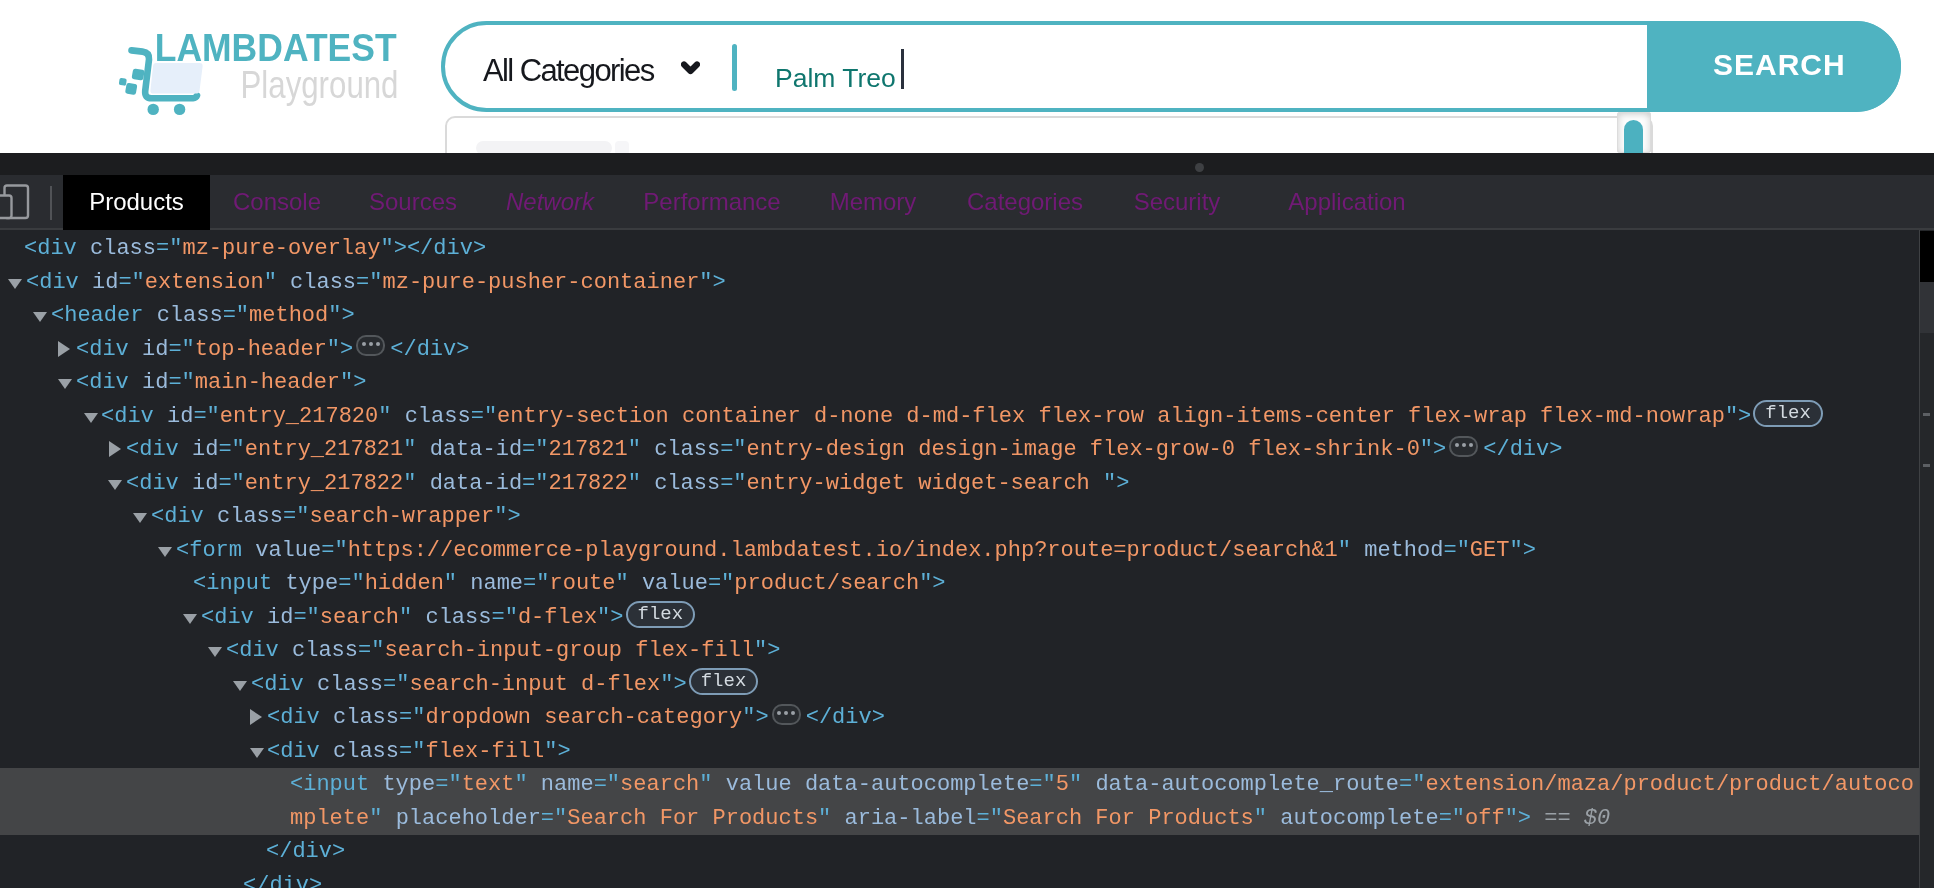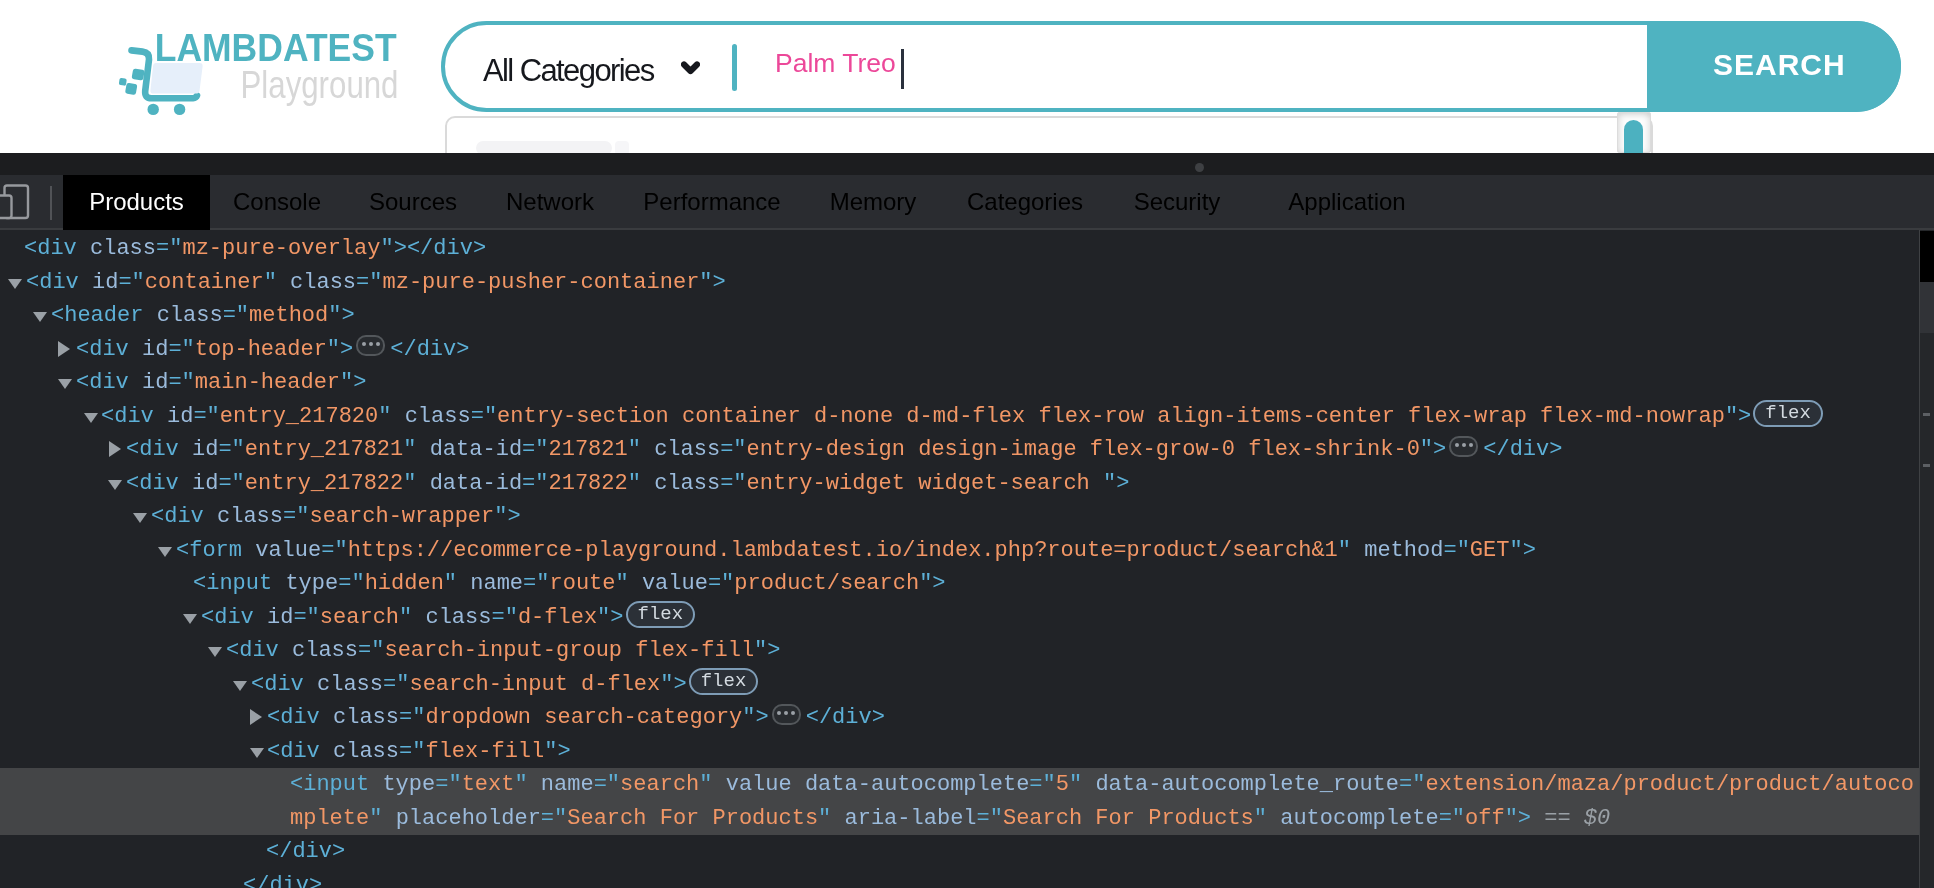--- a/index.html
+++ b/index.html
@@ -1,35 +1,35 @@
 <!DOCTYPE html>
 <html><head><meta charset="utf-8"><style>
 html,body{margin:0;padding:0;}
 body{width:1934px;height:888px;overflow:hidden;background:#fff;font-family:"Liberation Sans",sans-serif;position:relative;}
 .abs{position:absolute;}
 
 #pill{position:absolute;left:441px;top:21px;width:1460px;height:91px;box-sizing:border-box;border:4px solid #4fb3c1;border-radius:46px;background:#fff;}
 #allcat{position:absolute;left:483px;top:53px;font-size:31px;letter-spacing:-1.6px;color:#16181d;}
 #chev{position:absolute;left:681px;top:61px;}
 #vsep{position:absolute;left:732px;top:44px;width:5px;height:47px;background:#4fb3c1;border-radius:3px;}
-#query{position:absolute;left:775px;top:48px;font-size:26.5px;color:#ec4899;}
+#query{position:absolute;left:775px;top:63px;font-size:26.5px;color:#0f766e;}
 #caret{position:absolute;left:901px;top:48.5px;width:3px;height:40px;background:#2a313d;}
 #sbtn{position:absolute;left:1647px;top:21px;width:254px;height:91px;background:#4fb3c1;border-radius:0 45px 45px 0;}
 #sbtn span{position:absolute;left:66px;top:27px;font-size:30px;font-weight:bold;letter-spacing:1px;color:#fff;}
 #drop{position:absolute;left:445px;top:116px;width:1208px;height:60px;box-sizing:border-box;border:2px solid #dadada;border-radius:10px;background:#fff;}
 #skel{position:absolute;left:476px;top:141px;width:136px;height:14px;border-radius:7px;background:#f3f3f5;}
 #skel2{position:absolute;left:615px;top:141px;width:14px;height:14px;border-radius:4px;background:#f6f6f8;}
 #strack{position:absolute;left:1617px;top:112px;width:34px;height:41px;background:#fdfdfd;border-radius:3px;box-shadow:inset 0 0 0 1px #dcdcdc, inset 3px 3px 6px rgba(0,0,0,0.12), inset -3px 0 6px rgba(0,0,0,0.10);}
 #sthumb{position:absolute;left:1624px;top:120px;width:19px;height:55px;border-radius:10px;background:#4cb1c0;}
 
 #dt{position:absolute;left:0;top:153px;width:1934px;height:735px;background:#212327;}
 #dstrip{position:absolute;left:0;top:153px;width:1934px;height:22px;background:#1c1d1f;}
 #ddot{position:absolute;left:1195px;top:163px;width:9px;height:9px;border-radius:50%;background:#3e4043;}
 #dtabs{position:absolute;left:0;top:175px;width:1934px;height:55px;background:#2a2c30;border-bottom:2px solid #3a3c3f;box-sizing:border-box;}
-.tab{position:absolute;top:175px;height:43px;line-height:53px;text-align:center;font-size:24px;color:#000000;position:absolute;}
+.tab{position:absolute;top:175px;height:43px;line-height:53px;text-align:center;font-size:24px;color:#701a75;position:absolute;}
 .tab.sel{background:#000;color:#fff;height:55px;}
 #tsep{position:absolute;left:50px;top:186px;width:2px;height:34px;background:#515357;}
 
 .row{position:absolute;white-space:pre;line-height:33.5px;height:33.5px;color:#9aa0a6;font-family:"Liberation Mono",monospace;font-size:22px;}
 .t{color:#5db0d7;}
 .a{color:#9bbbdc;}
 .v{color:#f29766;}
 .i{color:#9aa0a6;font-style:italic;}
 .hl{position:absolute;left:0;width:1920px;background:#444547;}
 .arr-d{position:absolute;width:0;height:0;border-left:7.5px solid transparent;border-right:7.5px solid transparent;border-top:10px solid #9aa0a6;}
@@ -80,30 +80,30 @@
 <div id="ddot"></div>
 <div id="dtabs"></div>
 <svg class="abs" style="left:0px;top:183px;" width="32" height="38" viewBox="0 0 32 38">
 <rect x="4.5" y="2.5" width="23.5" height="32.5" rx="2.5" fill="none" stroke="#97999d" stroke-width="2.4"></rect>
 <rect x="-6.5" y="12.5" width="18" height="22.5" rx="2.5" fill="#2a2c30" stroke="#97999d" stroke-width="2.4"></rect>
 </svg>
 <div id="tsep"></div>
 <div class="tab sel" style="left:63px;width:147px;">Products</div>
 <div class="tab" style="left:207px;width:140px;">Console</div>
 <div class="tab" style="left:343px;width:140px;">Sources</div>
-<div class="tab" style="left:480px;width:140px;">Network</div>
+<div class="tab" style="left:480px;width:140px;font-style:italic;">Network</div>
 <div class="tab" style="left:642px;width:140px;">Performance</div>
 <div class="tab" style="left:803px;width:140px;">Memory</div>
 <div class="tab" style="left:955px;width:140px;">Categories</div>
 <div class="tab" style="left:1107px;width:140px;">Security</div>
 <div class="tab" style="left:1277px;width:140px;">Application</div>
 <div class="hl" style="top:768.0px;height:67.0px;"></div>
 <div class="row" style="left:24px;top:232.0px;"><span class="t">&lt;div </span><span class="a">class</span><span class="t">="</span><span class="v">mz-pure-overlay</span><span class="t">"&gt;&lt;/div&gt;</span></div>
 <div class="arr-d" style="left:8px;top:278.5px;"></div>
-<div class="row" style="left:26px;top:265.5px;"><span class="t">&lt;div </span><span class="a">id</span><span class="t">="</span><span class="v">container</span><span class="t">" </span><span class="a">class</span><span class="t">="</span><span class="v">mz-pure-pusher-container</span><span class="t">"&gt;</span></div>
+<div class="row" style="left:26px;top:265.5px;"><span class="t">&lt;div </span><span class="a">id</span><span class="t">="</span><span class="v">extension</span><span class="t">" </span><span class="a">class</span><span class="t">="</span><span class="v">mz-pure-pusher-container</span><span class="t">"&gt;</span></div>
 <div class="arr-d" style="left:33px;top:312.0px;"></div>
 <div class="row" style="left:51px;top:299.0px;"><span class="t">&lt;header </span><span class="a">class</span><span class="t">="</span><span class="v">method</span><span class="t">"&gt;</span></div>
 <div class="arr-r" style="left:58px;top:340.5px;"></div>
 <div class="row" style="left:76px;top:332.5px;"><span class="t">&lt;div </span><span class="a">id</span><span class="t">="</span><span class="v">top-header</span><span class="t">"&gt;</span><span class="dots"><span></span><span></span><span></span></span><span class="t">&lt;/div&gt;</span></div>
 <div class="arr-d" style="left:58px;top:379.0px;"></div>
 <div class="row" style="left:76px;top:366.0px;"><span class="t">&lt;div </span><span class="a">id</span><span class="t">="</span><span class="v">main-header</span><span class="t">"&gt;</span></div>
 <div class="arr-d" style="left:84px;top:412.5px;"></div>
 <div class="row" style="left:101px;top:399.5px;"><span class="t">&lt;div </span><span class="a">id</span><span class="t">="</span><span class="v">entry_217820</span><span class="t">" </span><span class="a">class</span><span class="t">="</span><span class="v">entry-section container d-none d-md-flex flex-row align-items-center flex-wrap flex-md-nowrap</span><span class="t">"&gt;</span><span class="flexb">flex</span></div>
 <div class="arr-r" style="left:109px;top:441.0px;"></div>
 <div class="row" style="left:126px;top:433.0px;"><span class="t">&lt;div </span><span class="a">id</span><span class="t">="</span><span class="v">entry_217821</span><span class="t">" </span><span class="a">data-id</span><span class="t">="</span><span class="v">217821</span><span class="t">" </span><span class="a">class</span><span class="t">="</span><span class="v">entry-design design-image flex-grow-0 flex-shrink-0</span><span class="t">"&gt;</span><span class="dots"><span></span><span></span><span></span></span><span class="t">&lt;/div&gt;</span></div>

